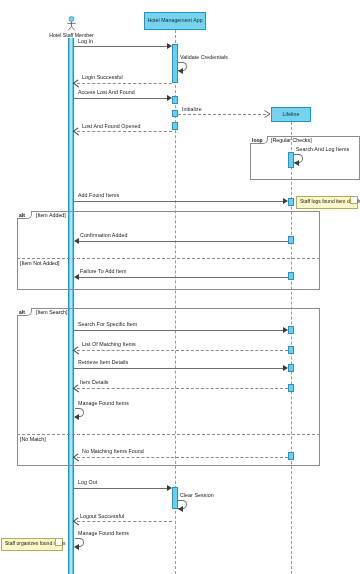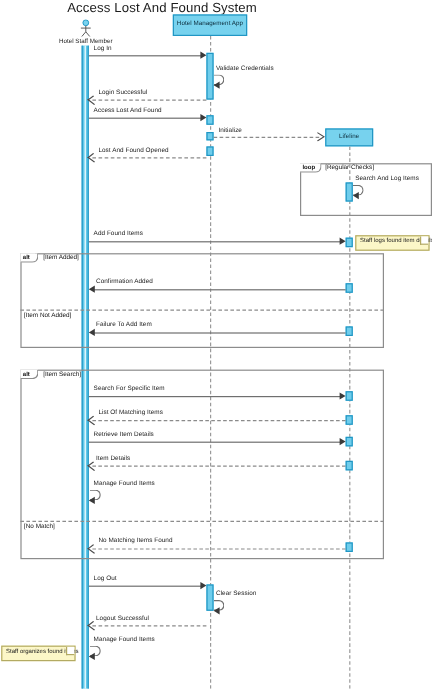--- a/index.html
+++ b/index.html
@@ -97,21 +97,20 @@
   .note .fold{
     position:absolute;right:0;top:0;width:6px;height:6px;
     background:#ffffff;border-left:1px solid #b3aa62;border-bottom:1px solid #b3aa62;
   }
 </style>
 </head>
 <body>
 
 <div id="canvas">
 
-  <div class="abs title">Access Lost And Found System</div>
 
   <svg class="abs" style="left:64px;top:16px;width:15px;height:16px;" viewBox="0 0 15 16">
     <circle cx="7.5" cy="3" r="2.4" fill="#7ad3ef" stroke="#2196c4" stroke-width="0.8"></circle>
     <line x1="7.5" y1="5.6" x2="7.5" y2="10.5" stroke="#555" stroke-width="0.8"></line>
     <line x1="3.4" y1="7.4" x2="11.6" y2="7.4" stroke="#555" stroke-width="0.8"></line>
     <line x1="7.5" y1="10.5" x2="4.2" y2="14.4" stroke="#555" stroke-width="0.8"></line>
     <line x1="7.5" y1="10.5" x2="10.8" y2="14.4" stroke="#555" stroke-width="0.8"></line>
   </svg>
   <div class="abs actor-label" style="left:40px;top:32px;width:63px;">Hotel Staff Member</div>
 

